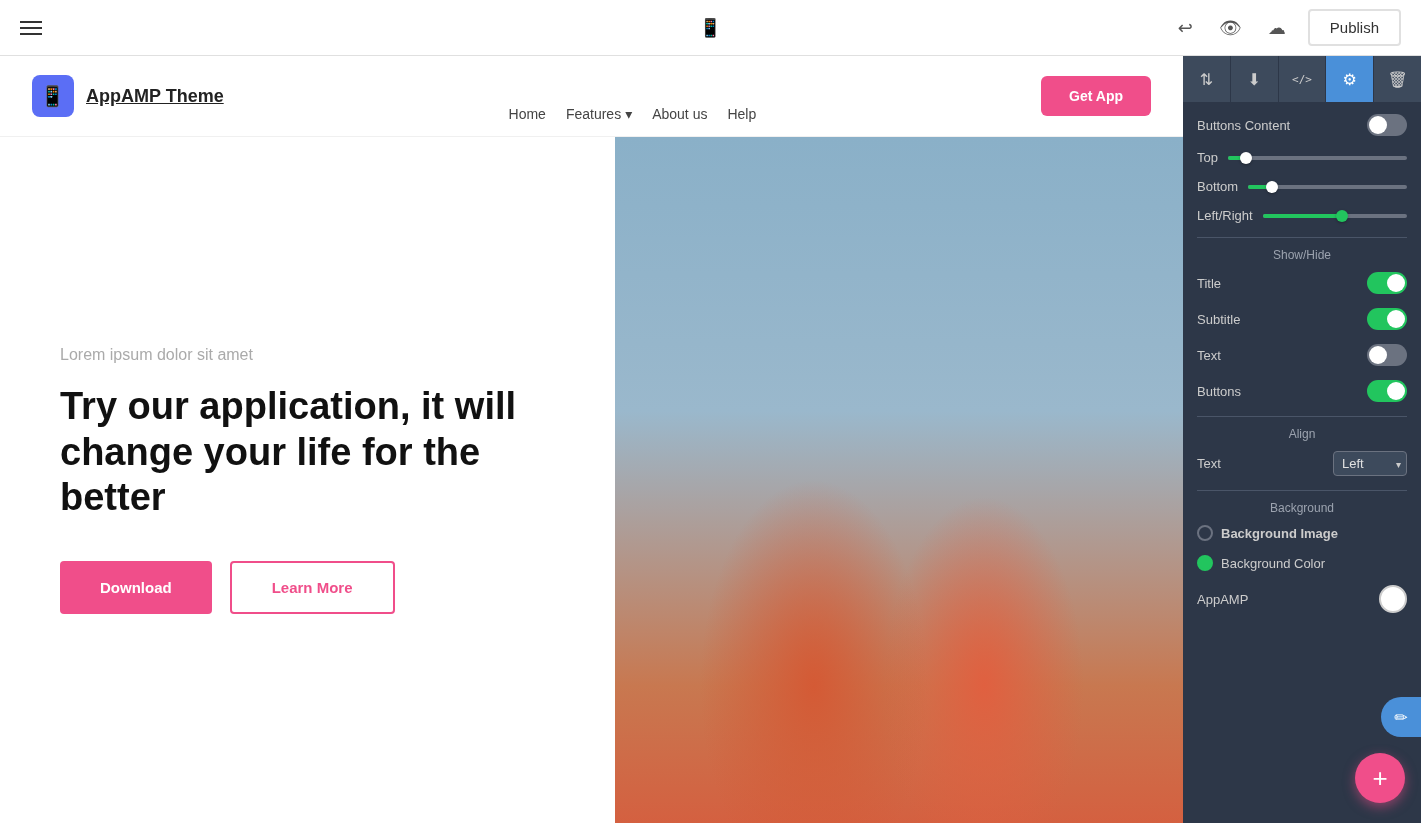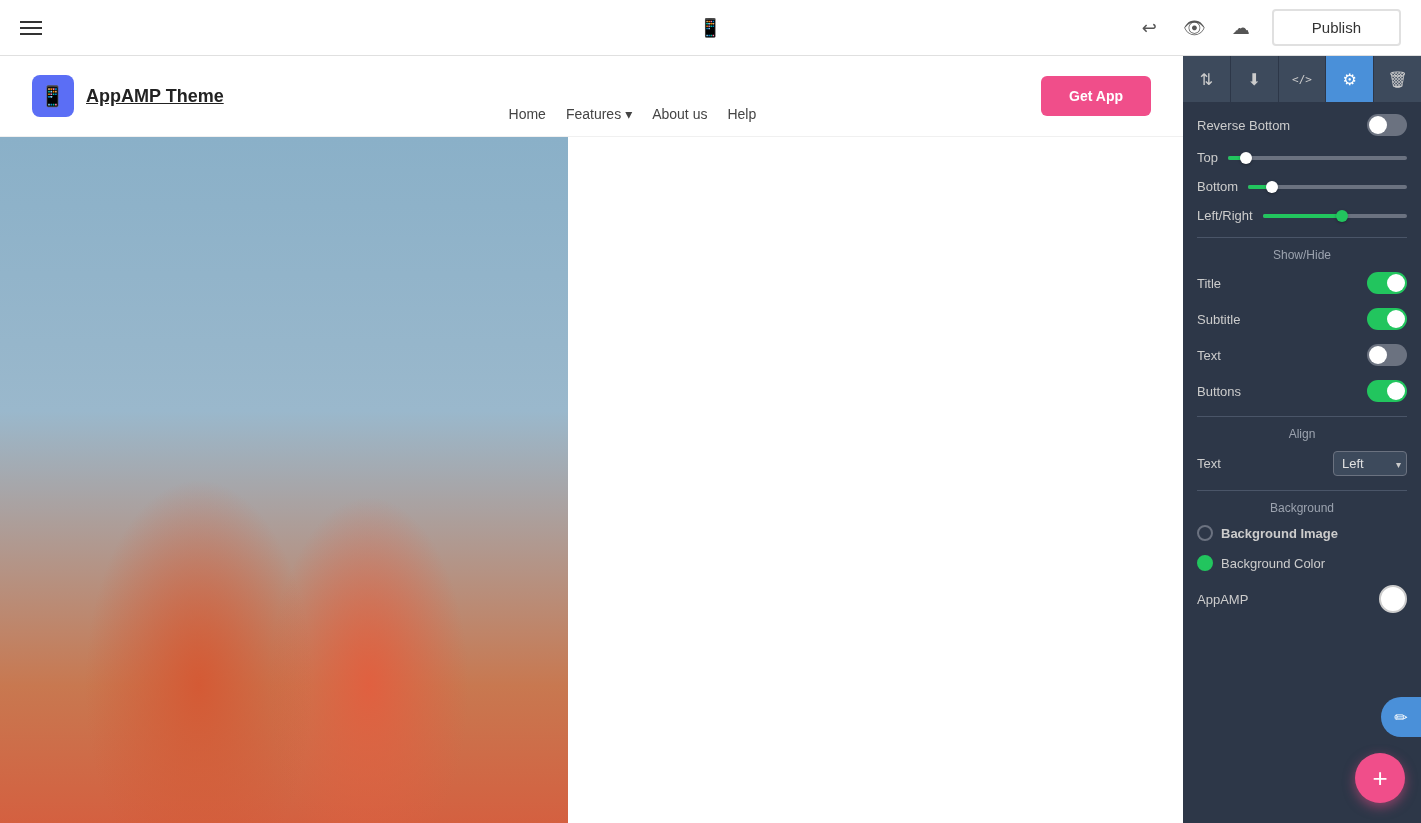--- a/index.html
+++ b/index.html
@@ -22,21 +22,21 @@
     .hamburger-icon span { display: block; width: 22px; height: 2px; background: #333; }
     .toolbar-center { position: absolute; left: 50%; transform: translateX(-50%); }
     .toolbar-right { display: flex; align-items: center; gap: 18px; }
     .toolbar-icon-btn { background: none; border: none; cursor: pointer; color: #555; font-size: 18px; padding: 4px; }
     .publish-btn {
       background: #fff;
       border: 2px solid #e0e0e0;
       color: #333;
       font-size: 15px;
       font-weight: 500;
-      padding: 8px 38px;
+      padding: 8px 20px;
       border-radius: 4px;
       cursor: pointer;
     }
 
     
     .main-area {
       display: flex;
       height: calc(823px - 56px);
       position: relative;
     }
@@ -400,20 +400,28 @@
           <span>Features</span>
           <span>▾</span>
         </div>
         <a class="nav-link">About us</a>
         <a class="nav-link">Help</a>
       </div>
       <button class="get-app-btn">Get App</button>
     </div>
 
     <div class="hero-section">
+      <div class="hero-left">
+        <p class="hero-subtitle">Lorem ipsum dolor sit amet</p>
+        <h1 class="hero-title">Try our application, it will change your life for the better</h1>
+        <div class="hero-buttons">
+          <button class="btn-download">Download</button>
+          <button class="btn-learn-more">Learn More</button>
+        </div>
+      </div>
       <div class="hero-right">
         <div class="hero-image-placeholder">
           <div class="women-figures"></div>
         </div>
       </div>
     </div>
   </div>
 
   <div class="settings-panel">
 
@@ -431,21 +439,21 @@
         <span>⚙</span>
       </button>
       <button class="panel-icon-btn">
         <span>🗑</span>
       </button>
     </div>
 
     <div class="panel-content">
 
       <div class="panel-row">
-        <span class="panel-label">Reverse Bottom</span>
+        <span class="panel-label">Buttons Content</span>
         <div class="toggle-switch off"></div>
       </div>
 
       <div class="panel-row">
         <span class="panel-label">Top</span>
         <div class="slider-track" style="width:90px;">
           <div class="slider-fill" style="width:10%;"></div>
           <div class="slider-thumb" style="left:10%;"></div>
         </div>
       </div>

